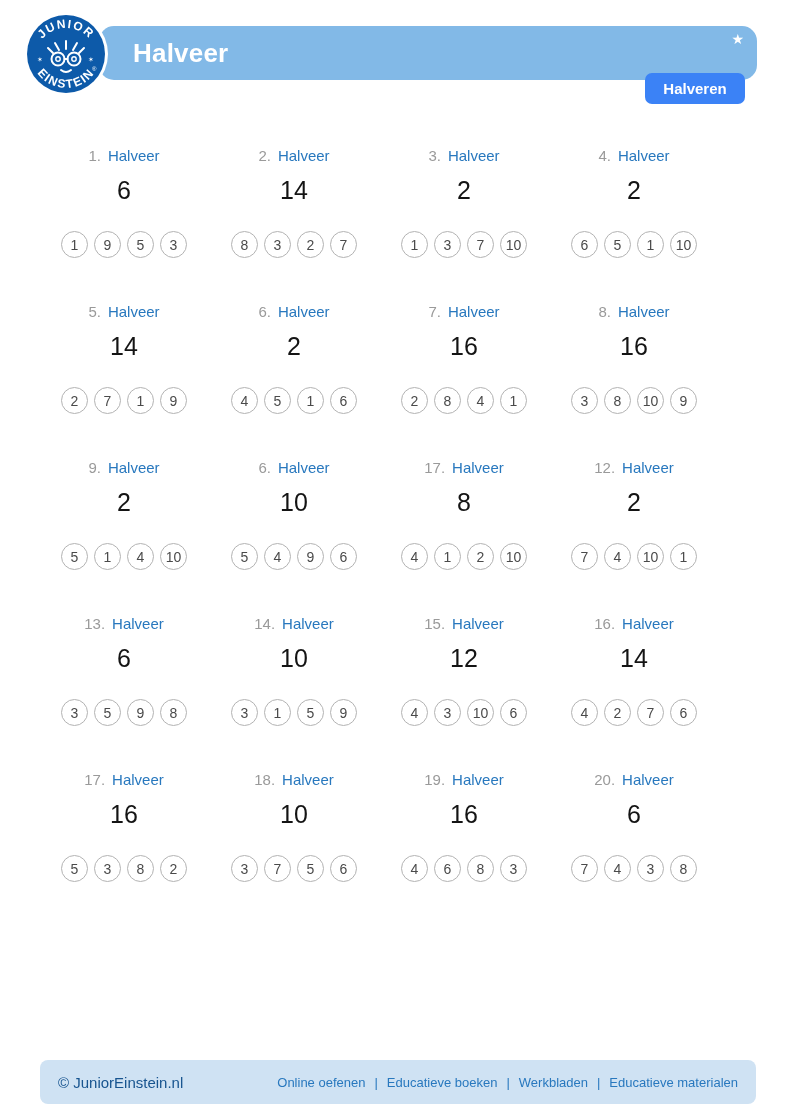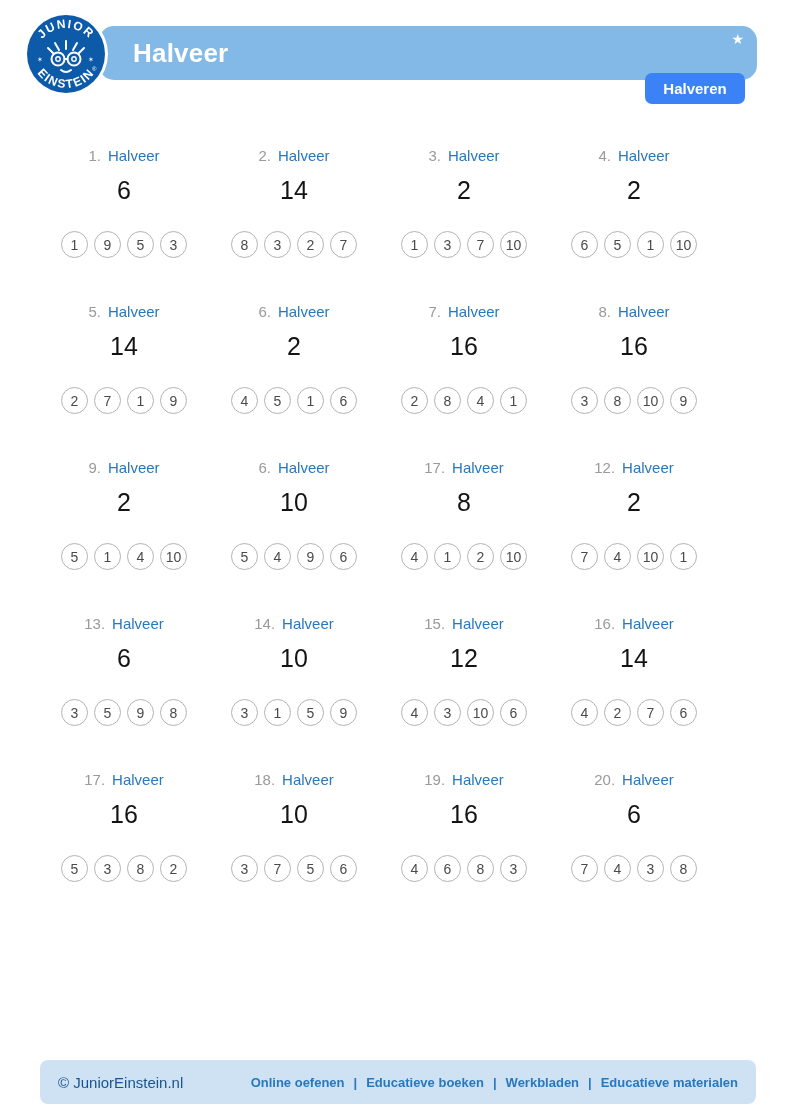--- a/index.html
+++ b/index.html
@@ -28,21 +28,21 @@
   .ex-options { margin-top:26px; display:flex; gap:6px; }
   .opt { width:27px; height:27px; border:1px solid #b3b3b3; border-radius:50%;
     background:#fff; display:flex; align-items:center; justify-content:center;
     font-size:14px; color:#4a4a4a; cursor:pointer; }
 
   
   .footer { position:absolute; left:40px; top:1060px; width:716px; height:44px;
     background:#cfe2f3; border-radius:8px; display:flex; align-items:center;
     justify-content:space-between; padding:0 18px;gap:36px; }
   .copyright { color:#17548f; font-size:15px; }
-  .footer-links { display:flex; align-items:flex-start; gap:9px; font-size:13px; color:#2878be;font-weight:bold; }
+  .footer-links { display:flex; align-items:flex-start; gap:9px; font-size:13px; color:#2878be; }
   .footer-links a { color:#2878be; text-decoration:none; cursor:pointer; }
   .flink-sep { color:#2878be; }
 </style>
 </head>
 <body>
 
 <div id="page">
 
   <div class="header-bar">
     <div class="page-title">Halveer</div>

